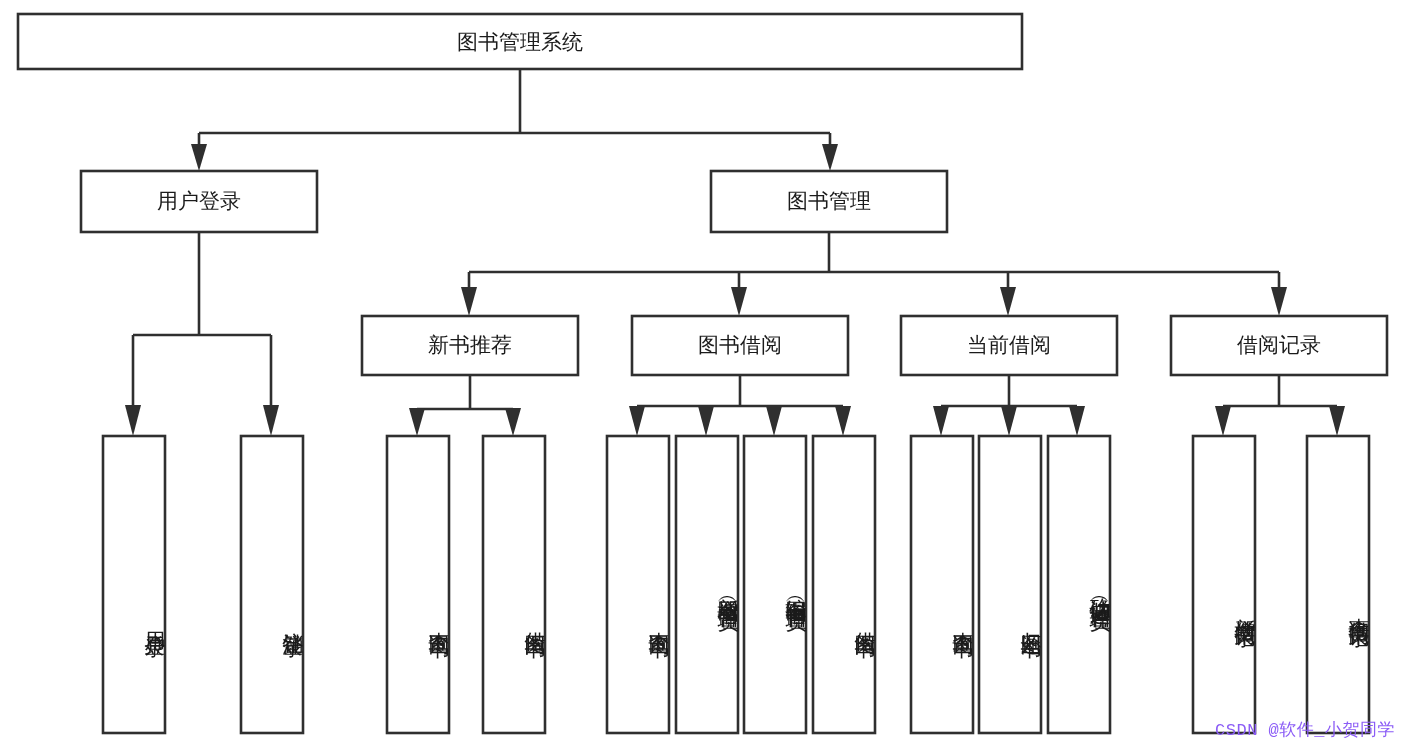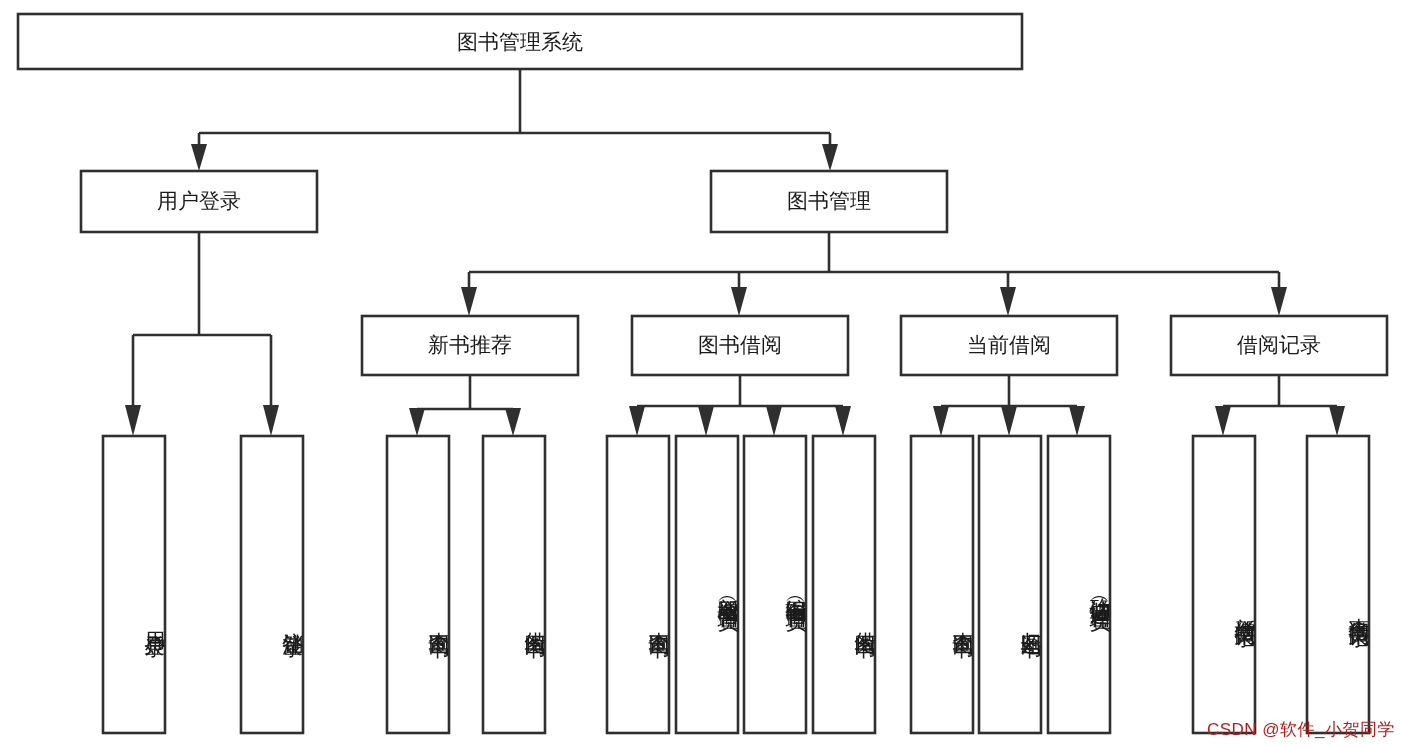--- a/index.html
+++ b/index.html
@@ -63,22 +63,22 @@
     line-height: 1;
     white-space: nowrap;
     font-family: "DejaVu Sans", "Liberation Sans", sans-serif;
     pointer-events: none;
   }
   .watermark {
     position: absolute;
     right: 10px;
     bottom: 6px;
     font-size: 17px;
-    color: #b91c1c;
-    font-family: Liberation Sans, sans-serif;
+    color: #8b5cf6;
+    font-family: Liberation Mono, monospace;
     white-space: nowrap;
     letter-spacing: 0.5px;
   }
 </style>
 </head>
 <body>
 
 <div id="diagram-root">
 
   <svg class="diagram-canvas" viewBox="0 0 1405 747">

